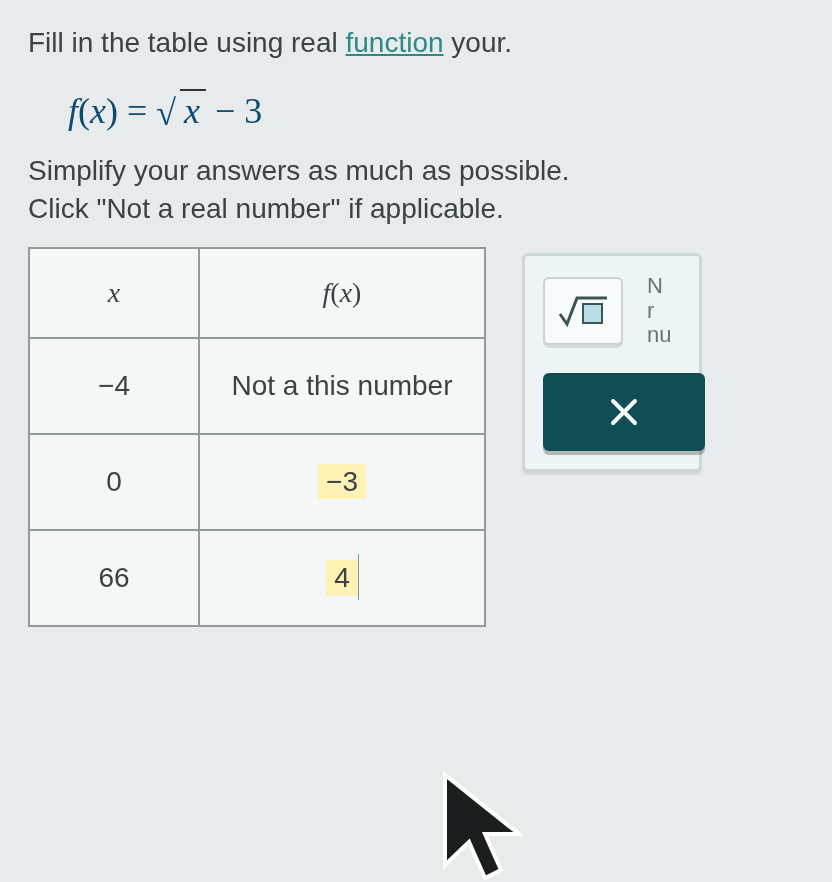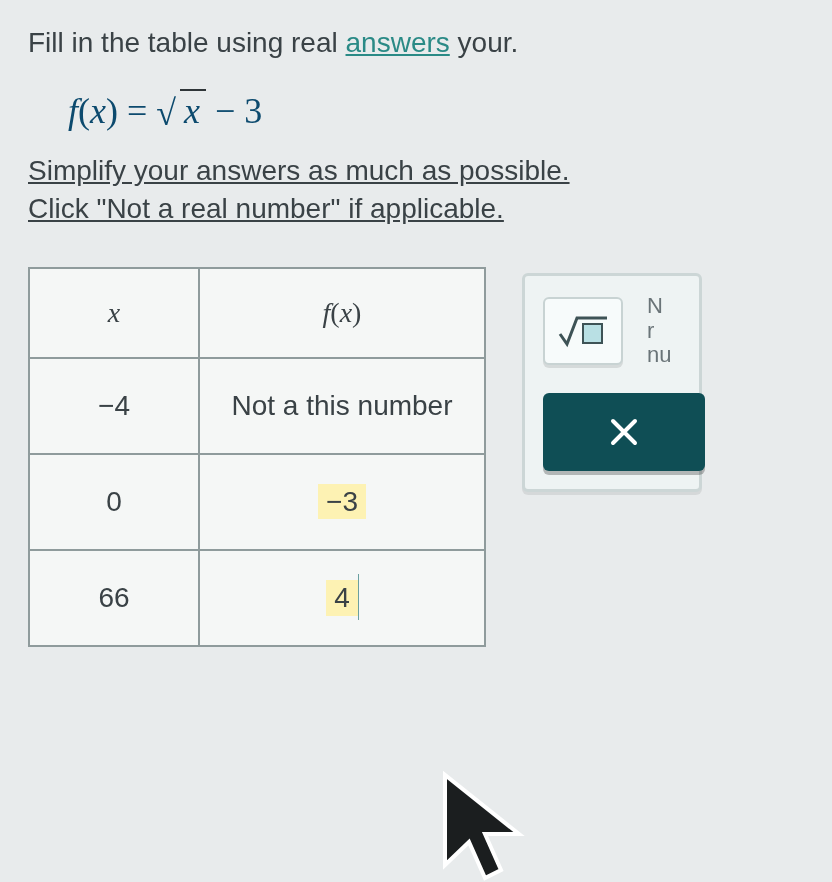--- a/index.html
+++ b/index.html
@@ -22,21 +22,21 @@
     margin: 28px 0 20px 40px;
     color: #0c4a6e;
   }
   .formula .up { font-style: normal; }
   .sqrt-wrap { display: inline-block; position: relative; padding-left: 4px; }
   .sqrt-wrap .radicand {
     border-top: 2px solid #2f3538;
     padding: 0 6px 0 4px;
   }
   .sqrt-sym { font-size: 36px; position: relative; top: 2px; }
-  .post-instr { font-size: 28px; line-height: 1.35; margin-bottom: 40px; text-decoration: underline; }
+  .post-instr { font-size: 28px; line-height: 1.35; margin-bottom: 20px; }
 
   .row-area { display: flex; align-items: flex-start; gap: 36px; }
 
   table.ftable {
     border-collapse: collapse;
     background: #f5f7f6;
   }
   table.ftable td, table.ftable th {
     border: 2px solid #8f9b9c;
     text-align: center;
@@ -122,21 +122,21 @@
     position: absolute;
     left: 435px;
     top: 770px;
     pointer-events: none;
   }
 </style>
 </head>
 <body>
 
 <p class="instr">
-  <span>Fill in the table using real </span><a href="#" class="fn-link">answers</a><span> your.</span>
+  <span>Fill in the table using real </span><a href="#" class="fn-link">function</a><span> your.</span>
 </p>
 
 <div class="formula">
   <span>f</span><span class="up">(</span><span>x</span><span class="up">)</span>
   <span class="up">=</span>
   <span class="sqrt-sym up">√</span><span class="sqrt-wrap"><span class="radicand">x</span></span><span class="up"> − 3</span>
 </div>
 
 <p class="post-instr">
   <span>Simplify your answers as much as possible.</span><br>

